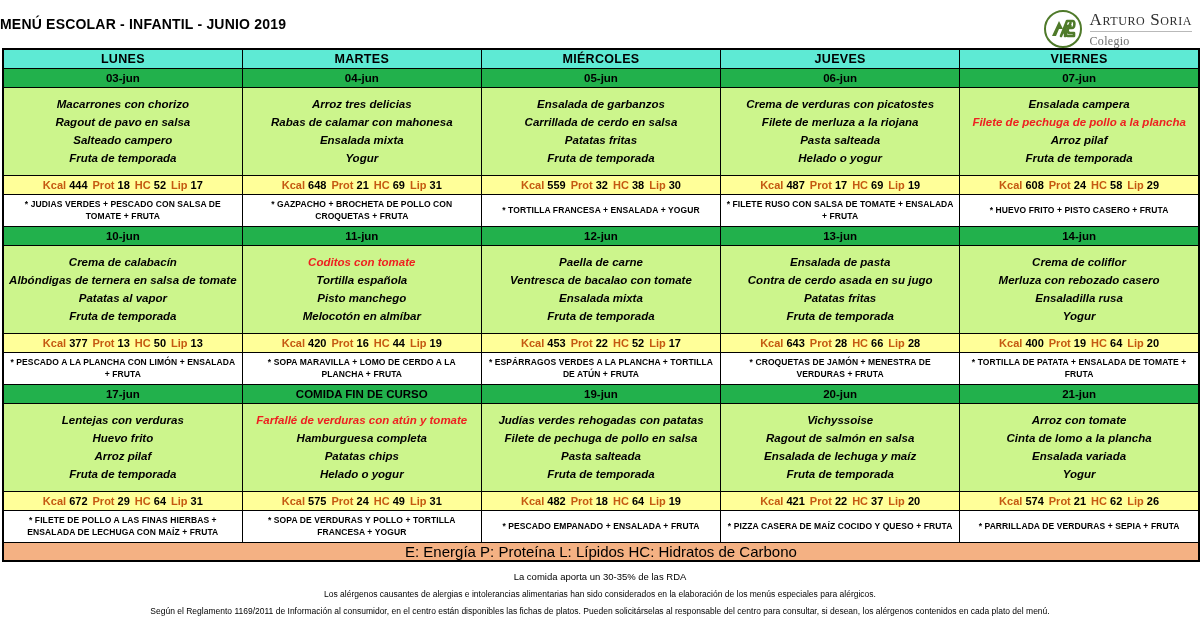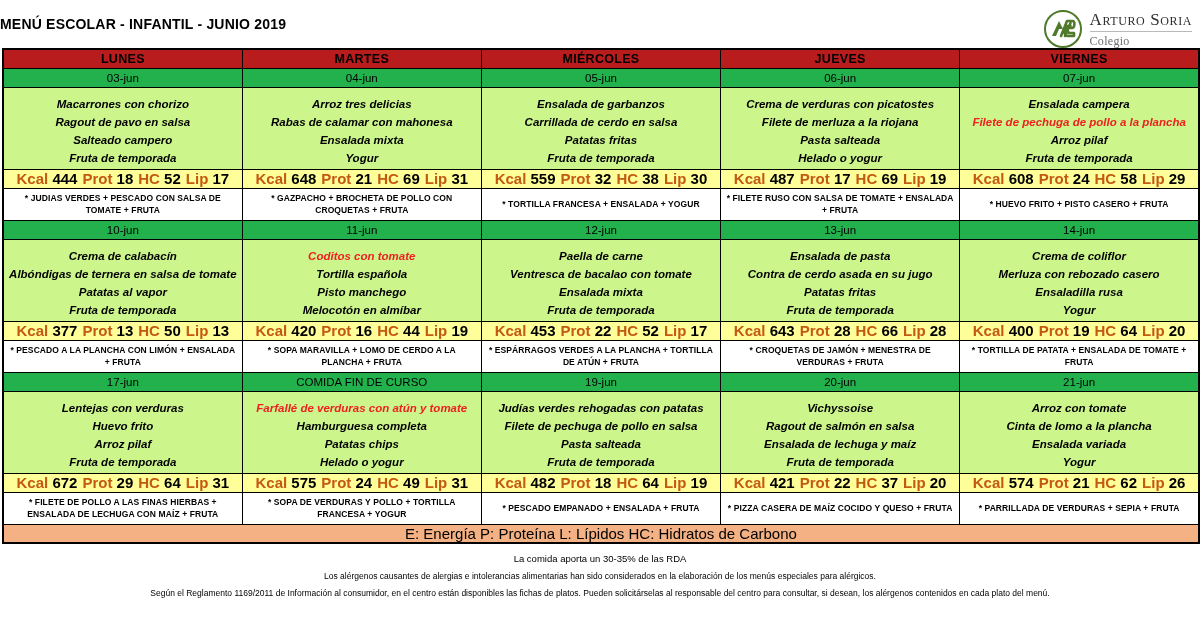--- a/index.html
+++ b/index.html
@@ -62,55 +62,55 @@
   }
   .grid col.c { width: 239.2px; }
   .grid td {
     border: 1px solid #000;
     text-align: center;
     vertical-align: middle;
     padding: 0;
   }
 
   .row-dow td {
-    background: #b91c1c;
+    background: #5eead4;
     font-size: 12.5px;
     font-weight: bold;
     color: #000;
     height: 19px;
     letter-spacing: .3px;
     border-top: 2px solid #000;
     border-bottom: 1px solid #000;
   }
   .row-date td {
     background: #22b14c;
     font-size: 11.5px;
-    font-weight: normal;
+    font-weight: bold;
     color: #000;
     height: 19px;
   }
   .row-dishes td {
     background: #ccf58c;
     height: 81px;
-    padding: 7px 4px 2px;
+    padding: 7px 4px 8px;
   }
   .dish {
     font-size: 11.5px;
     font-style: italic;
     font-weight: bold;
     color: #000;
     line-height: 18px;
     white-space: nowrap;
   }
   .dish.hl { color: #ee2020; }
 
   .row-nut td {
     background: #ffff99;
     height: 19px;
-    font-size: 15px;
+    font-size: 11px;
     font-weight: bold;
   }
   .nut { color: #c45911; white-space: nowrap; }
   .nut b { color: #000; }
   .nut .sep { display: inline-block; width: 5px; }
 
   .row-cena td {
     background: #ffffff;
     height: 32px;
     font-size: 8.5px;

